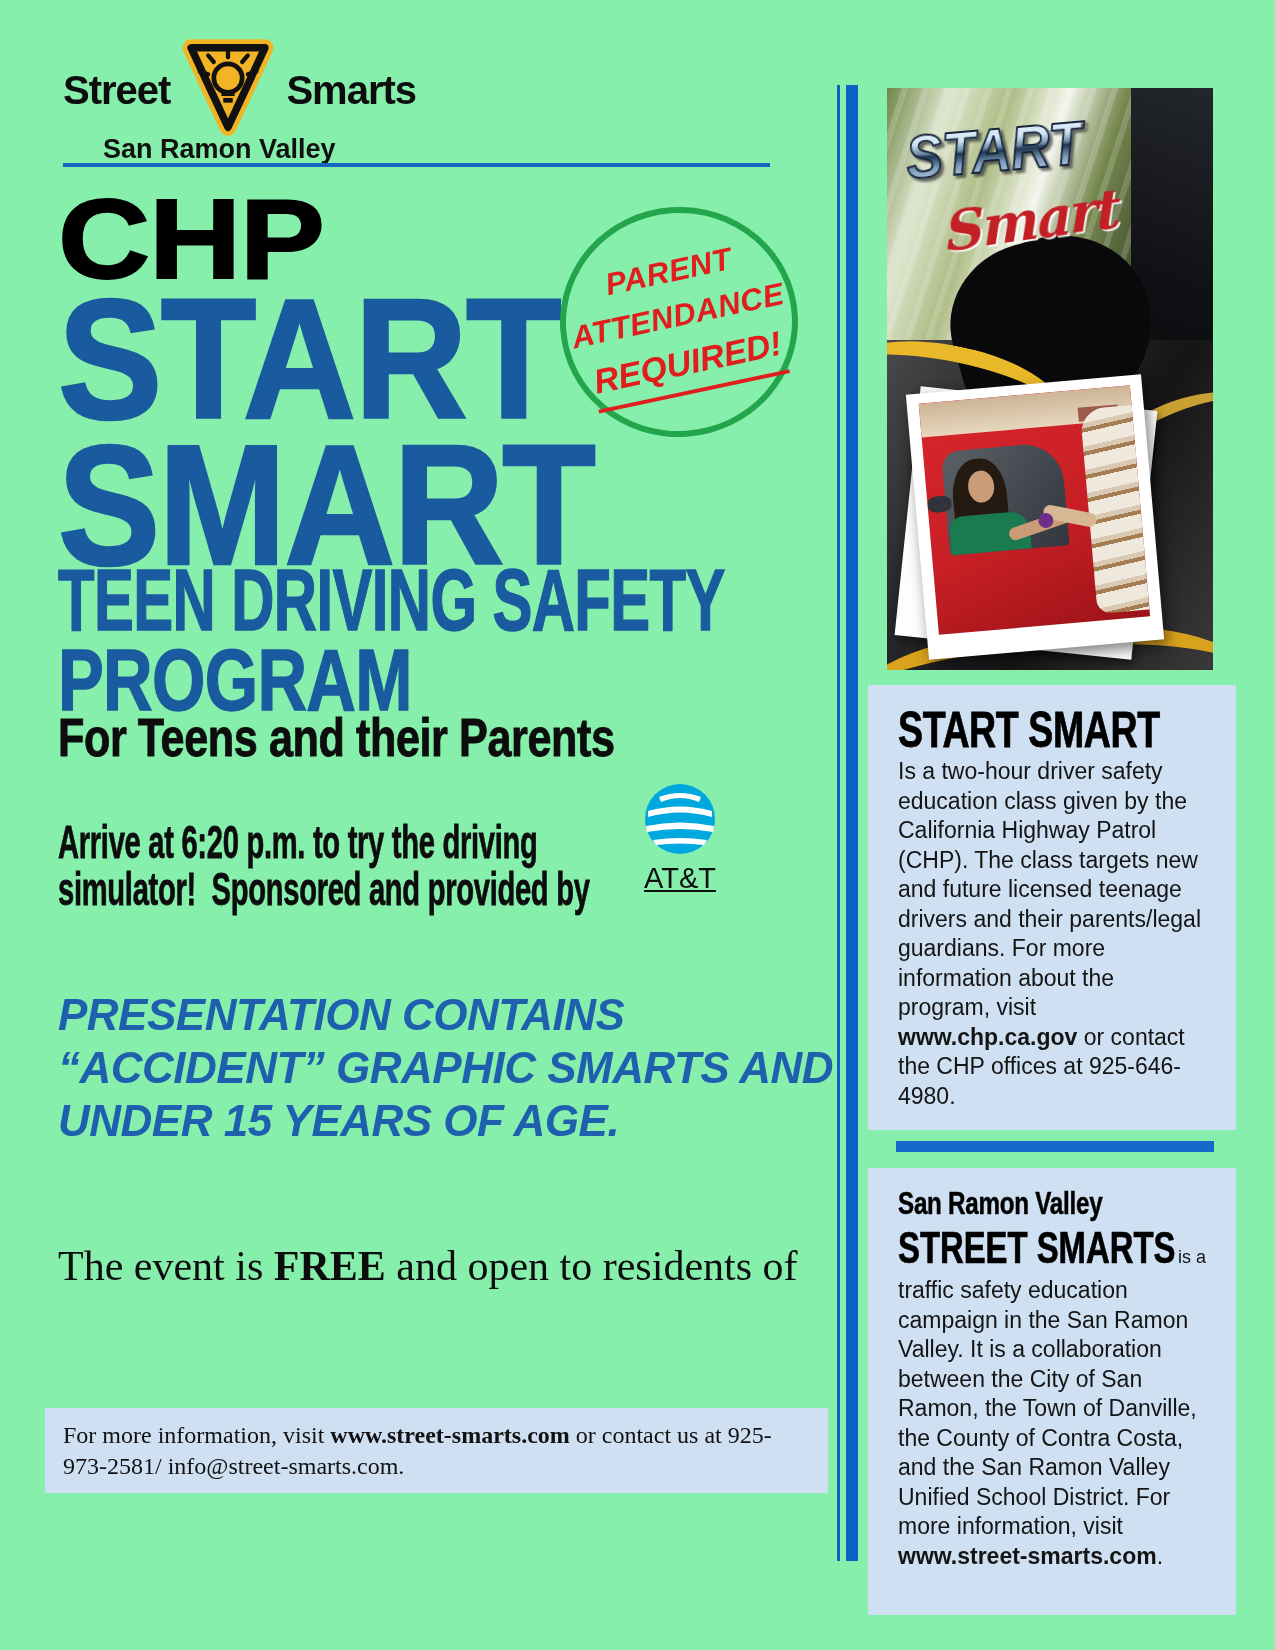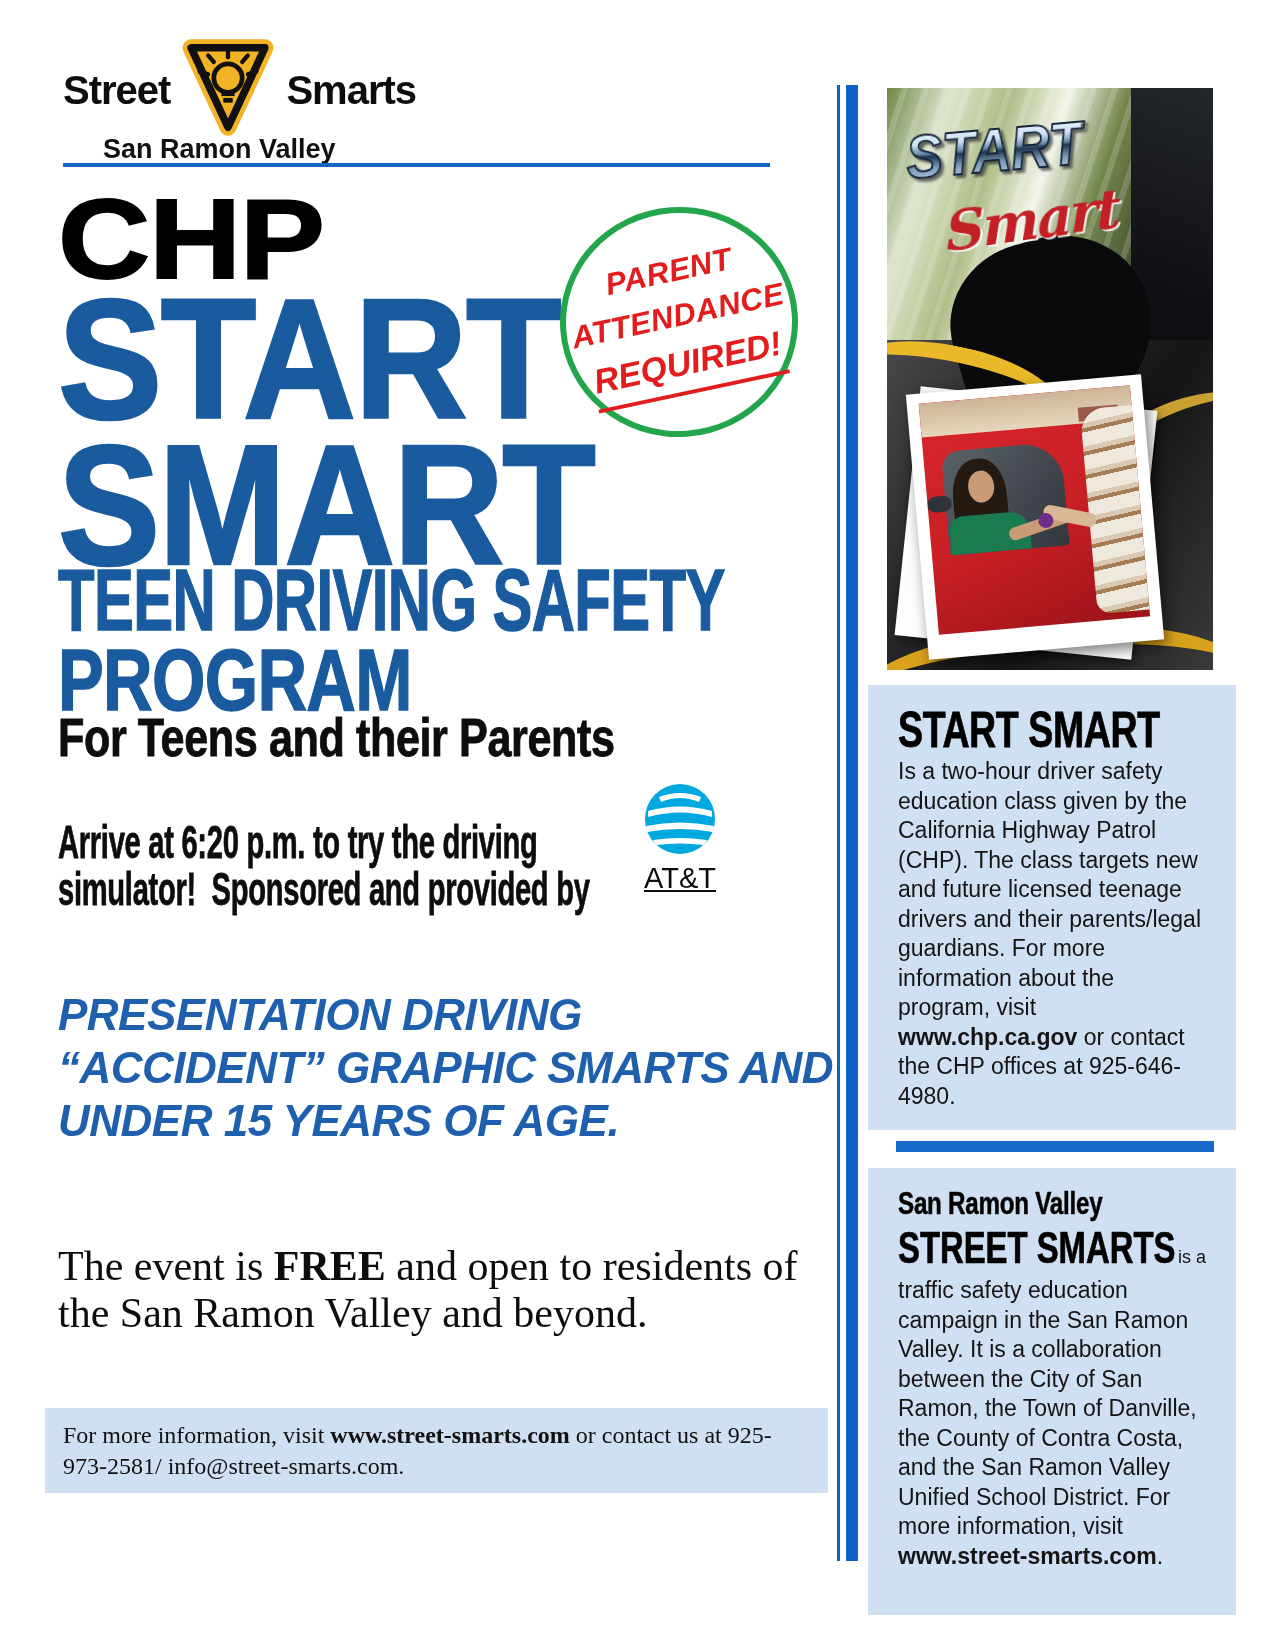--- a/index.html
+++ b/index.html
@@ -1,16 +1,16 @@
 <!DOCTYPE html>
 <html><head>
 <meta charset="utf-8">
 <style>
   html,body{margin:0;padding:0;background:#888;}
-  .page{position:relative;width:1275px;height:1650px;background:#ffffff;overflow:hidden;
+  .page{position:relative;width:1275px;height:1650px;background:#86efac;overflow:hidden;
         font-family:"Liberation Sans",sans-serif;margin:0 auto;}
   .abs{position:absolute;}
 
   
   .impact{font-family:"Liberation Sans",sans-serif;font-weight:700;white-space:nowrap;
           transform:scaleX(var(--sx,1));transform-origin:left top;line-height:1;
           -webkit-text-stroke:0.016em currentColor;letter-spacing:-0.01em;}
 
   
   .ss-logo{left:63px;top:38px;display:flex;align-items:center;gap:6px;}
@@ -188,28 +188,27 @@
 
   <div class="abs badge">
     <div class="badge-inner">
       <div class="badge-l1">PARENT</div>
       <div class="badge-l2">ATTENDANCE</div>
       <div><span class="badge-l3">REQUIRED!</span></div>
     </div>
   </div>
 
   <div class="abs warning">
-    <div>PRESENTATION DRIVING</div>
+    <div>PRESENTATION CONTAINS</div>
     <div>“ACCIDENT” GRAPHIC SMARTS AND</div>
     <div>UNDER 15 YEARS OF AGE.</div>
   </div>
 
   <div class="abs free">
     <div><span>The event is </span><b>FREE</b><span> and open to residents of</span></div>
-    <div>the San Ramon Valley and beyond.</div>
   </div>
 
   <div class="abs footer-box">
     <span>For more information, visit </span><b>www.street-smarts.com</b><span> or contact us at 925-973-2581/ info@street-smarts.com.</span>
   </div>
 
   <div class="abs vthin"></div>
   <div class="abs vthick"></div>
 
   <div class="abs poster">

